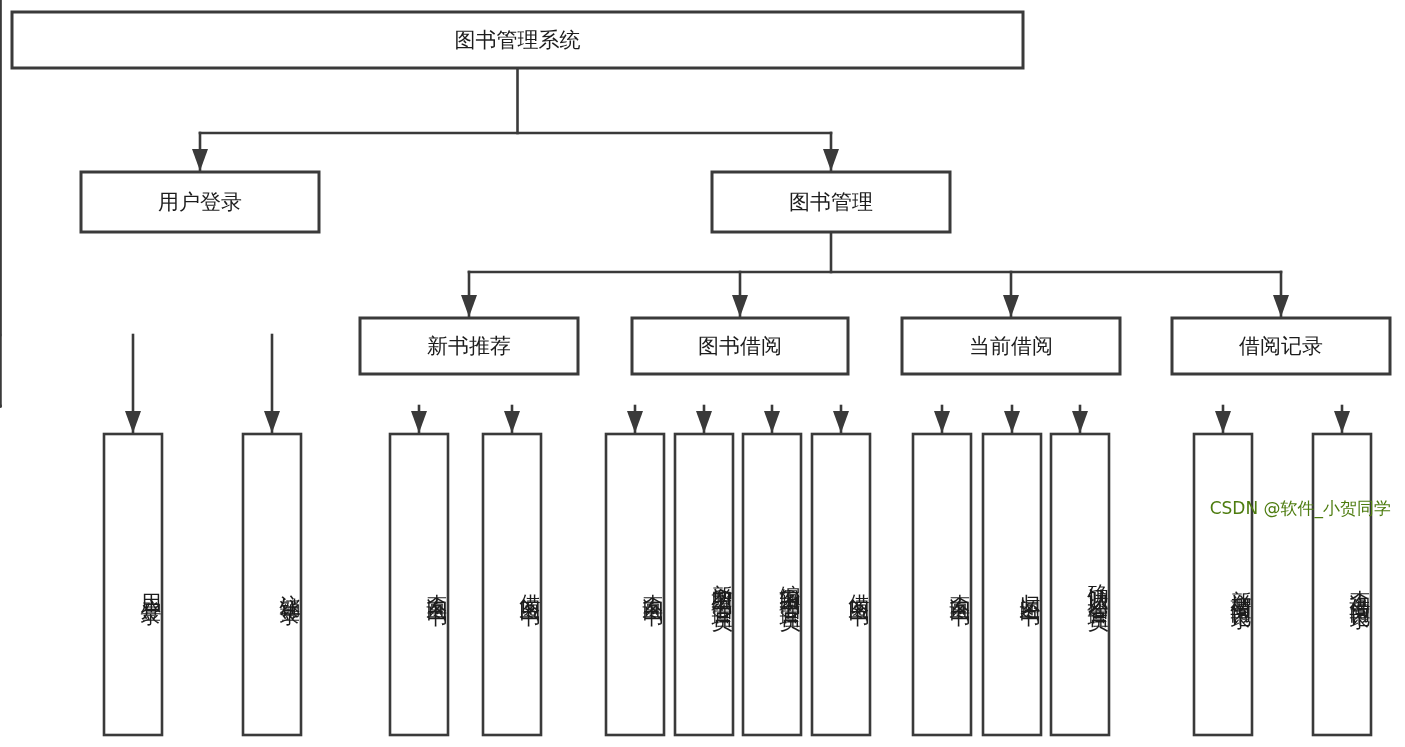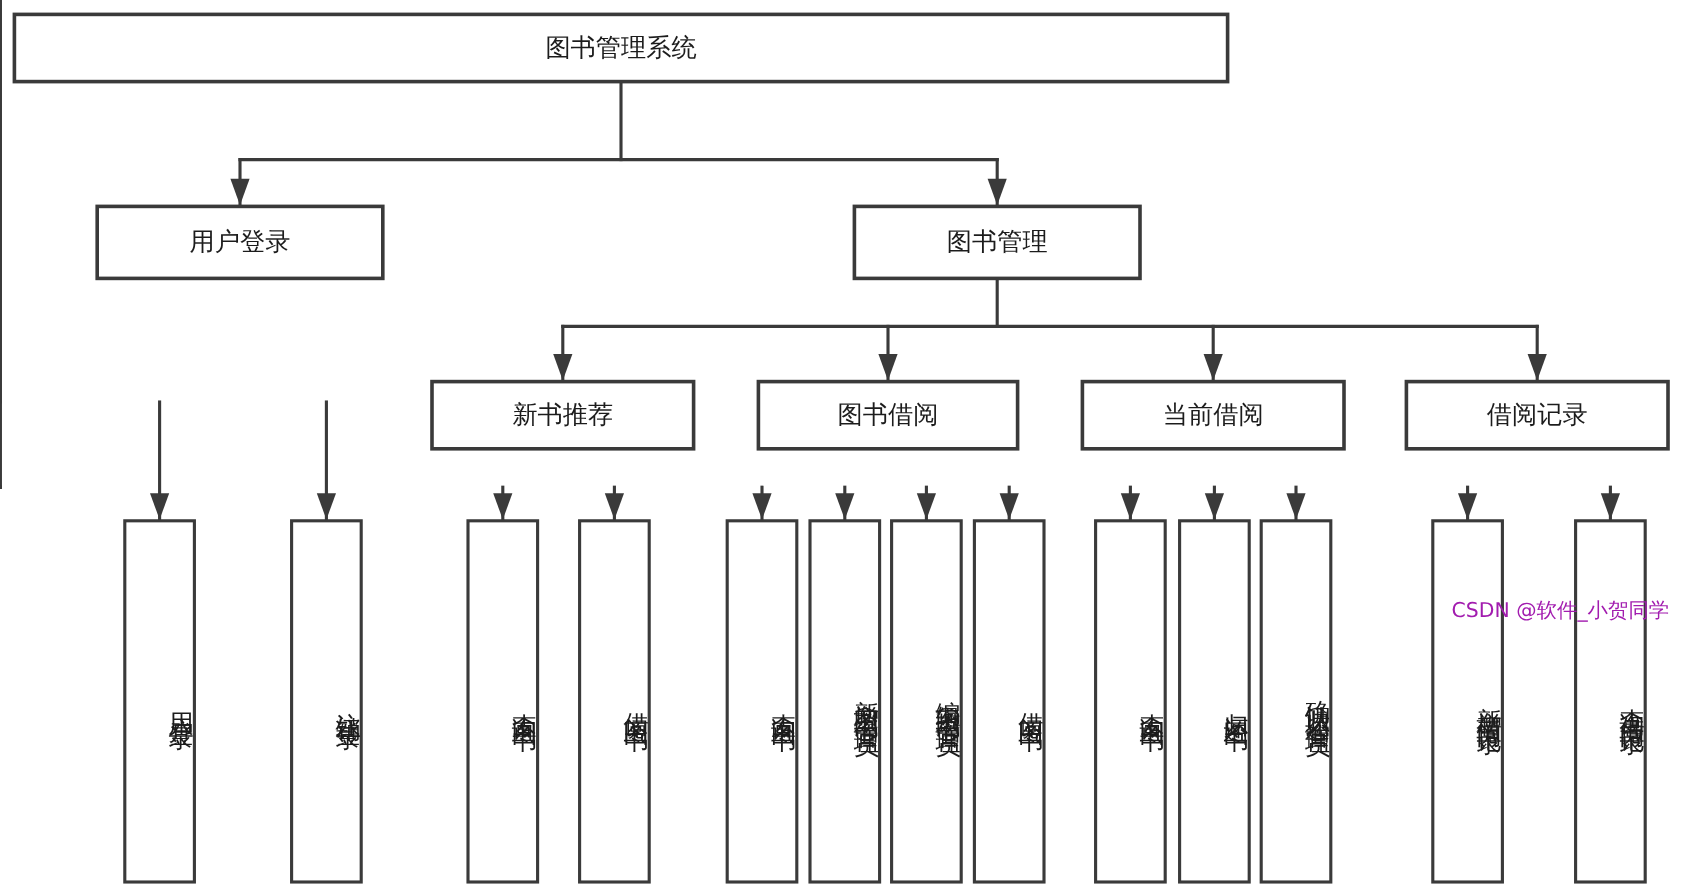--- a/index.html
+++ b/index.html
@@ -52,21 +52,21 @@
     font-size: 21px;
     text-anchor: middle;
     dominant-baseline: middle;
   }
   .watermark-text {
     position: absolute;
     right: 14px;
     bottom: 6px;
     font-family: "DejaVu Sans", "Liberation Sans", sans-serif;
     font-size: 17px;
-    color: #a21caf;
+    color: #4d7c0f;
     white-space: nowrap;
     user-select: none;
   }
   .leaf-vert {
     position: absolute;
     display: flex;
     align-items: flex-start;
     justify-content: center;
     writing-mode: vertical-rl;
     text-orientation: upright;

